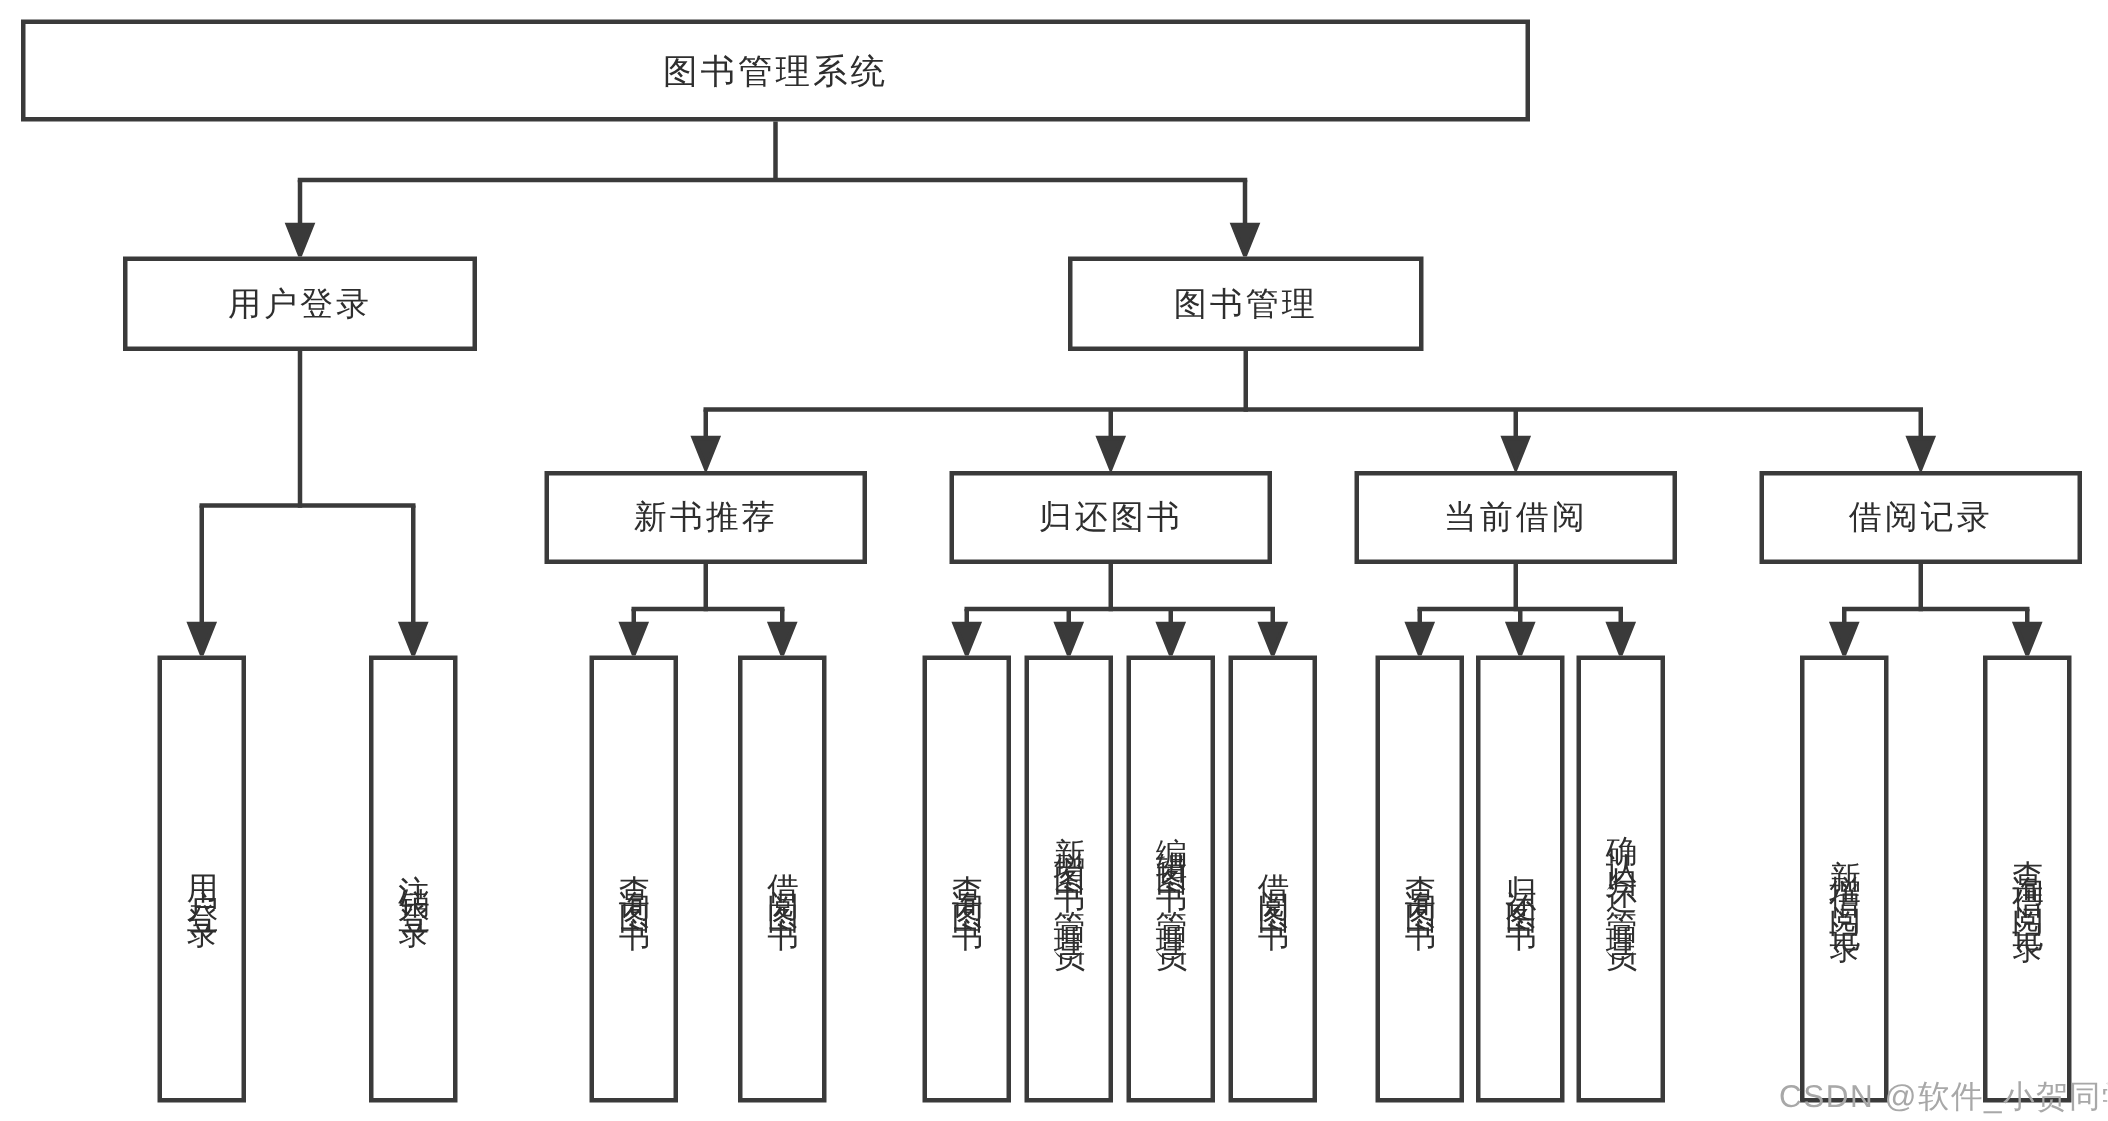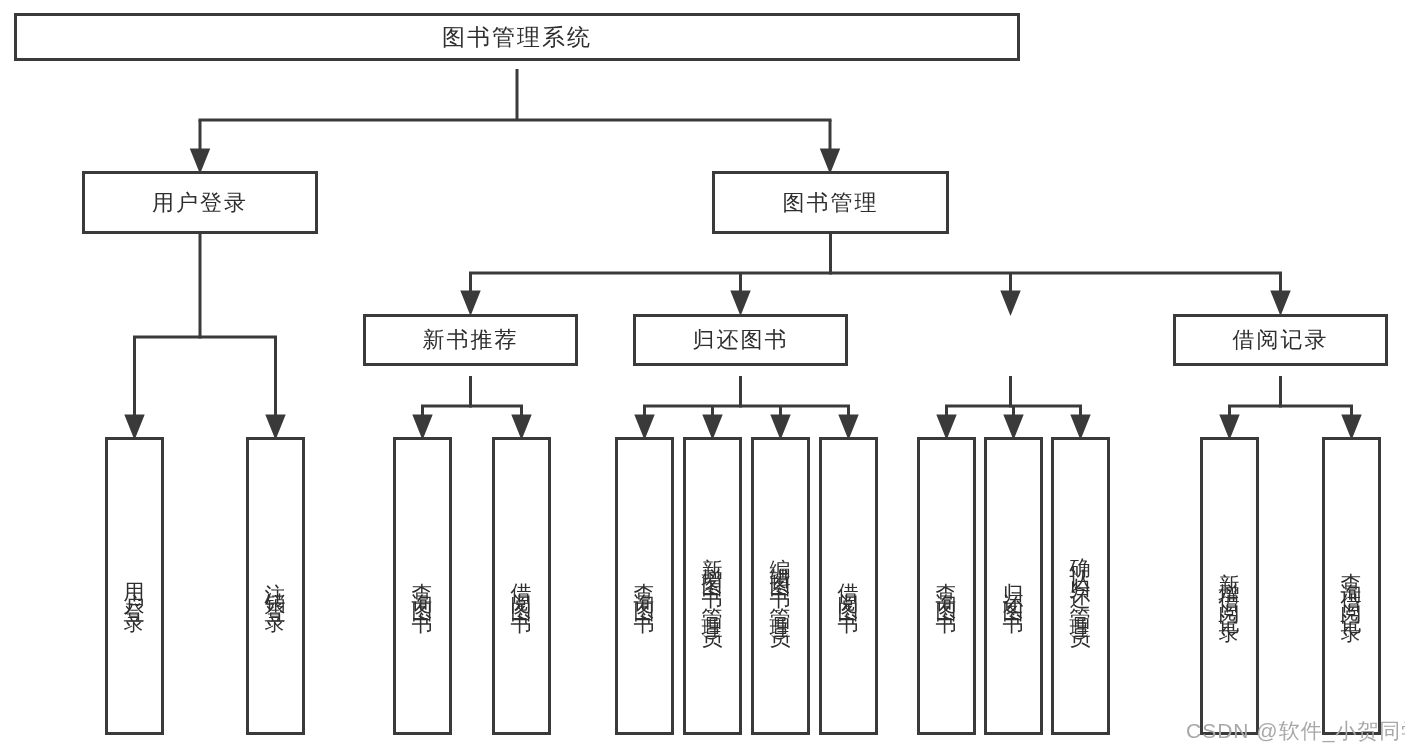--- a/index.html
+++ b/index.html
@@ -5,21 +5,21 @@
   html,body{margin:0;padding:0;background:#ffffff;font-family:"Liberation Sans",sans-serif;}
   .stage{position:relative;width:1405px;height:747px;background:#ffffff;overflow:hidden;}
   .wires{position:absolute;left:0;top:0;width:1405px;height:747px;z-index:1;pointer-events:none;}
   .box{position:absolute;box-sizing:border-box;border:3px solid #3a3a3a;background:#ffffff;
        display:flex;align-items:center;justify-content:center;z-index:2;color:#2e2e2e;}
   .h-label{font-size:22px;letter-spacing:2px;white-space:nowrap;}
   .title-label{font-size:23px;letter-spacing:2px;white-space:nowrap;}
   .v-label{writing-mode:vertical-rl;text-orientation:mixed;font-size:21px;line-height:1;
            letter-spacing:10px;white-space:nowrap;}
   .leaf{top:437px;width:59px;height:298px;}
-  .r3{top:314px;width:215px;height:52px;}
+  .r3{top:314px;width:215px;height:62px;}
   .r2{top:171px;height:63px;}
   .watermark{position:absolute;left:1186px;top:717px;z-index:5;font-size:21px;
              color:#a8a8a8;letter-spacing:1px;white-space:nowrap;}
 </style>
 </head>
 <body>
 
 <div class="stage">
 
   <svg class="wires" viewBox="0 0 1405 747" xmlns="http://www.w3.org/2000/svg">
@@ -93,36 +93,39 @@
         <line x1="1280.5" y1="376" x2="1280.5" y2="407.5"></line>
         <line x1="1228" y1="406" x2="1353" y2="406"></line>
         <line x1="1229.5" y1="406" x2="1229.5" y2="419"></line>
         <polygon points="1221.5,416 1237.5,416 1229.5,436"></polygon>
         <line x1="1351.5" y1="406" x2="1351.5" y2="419"></line>
         <polygon points="1343.5,416 1359.5,416 1351.5,436"></polygon>
       </g>
     </g>
   </svg>
 
-  <div class="box" style="left:14px;top:13px;width:1006px;height:48px;">
+  <div class="box" style="left:14px;top:13px;width:1006px;height:68px;">
     <span class="title-label">图书管理系统</span>
   </div>
 
   <div class="box r2" style="left:82px;width:236px;">
     <span class="h-label">用户登录</span>
   </div>
   <div class="box r2" style="left:712px;width:237px;">
     <span class="h-label">图书管理</span>
   </div>
 
   <div class="box r3" style="left:363px;">
     <span class="h-label">新书推荐</span>
   </div>
   <div class="box r3" style="left:633px;">
     <span class="h-label">归还图书</span>
+  </div>
+  <div class="box r3" style="left:903px;">
+    <span class="h-label">当前借阅</span>
   </div>
   <div class="box r3" style="left:1173px;justify-content:center;">
     <span class="h-label">借阅记录</span>
   </div>
 
   <div class="box leaf" style="left:105px;">
     <span class="v-label">用户登录</span>
   </div>
   <div class="box leaf" style="left:246px;">
     <span class="v-label">注销登录</span>

